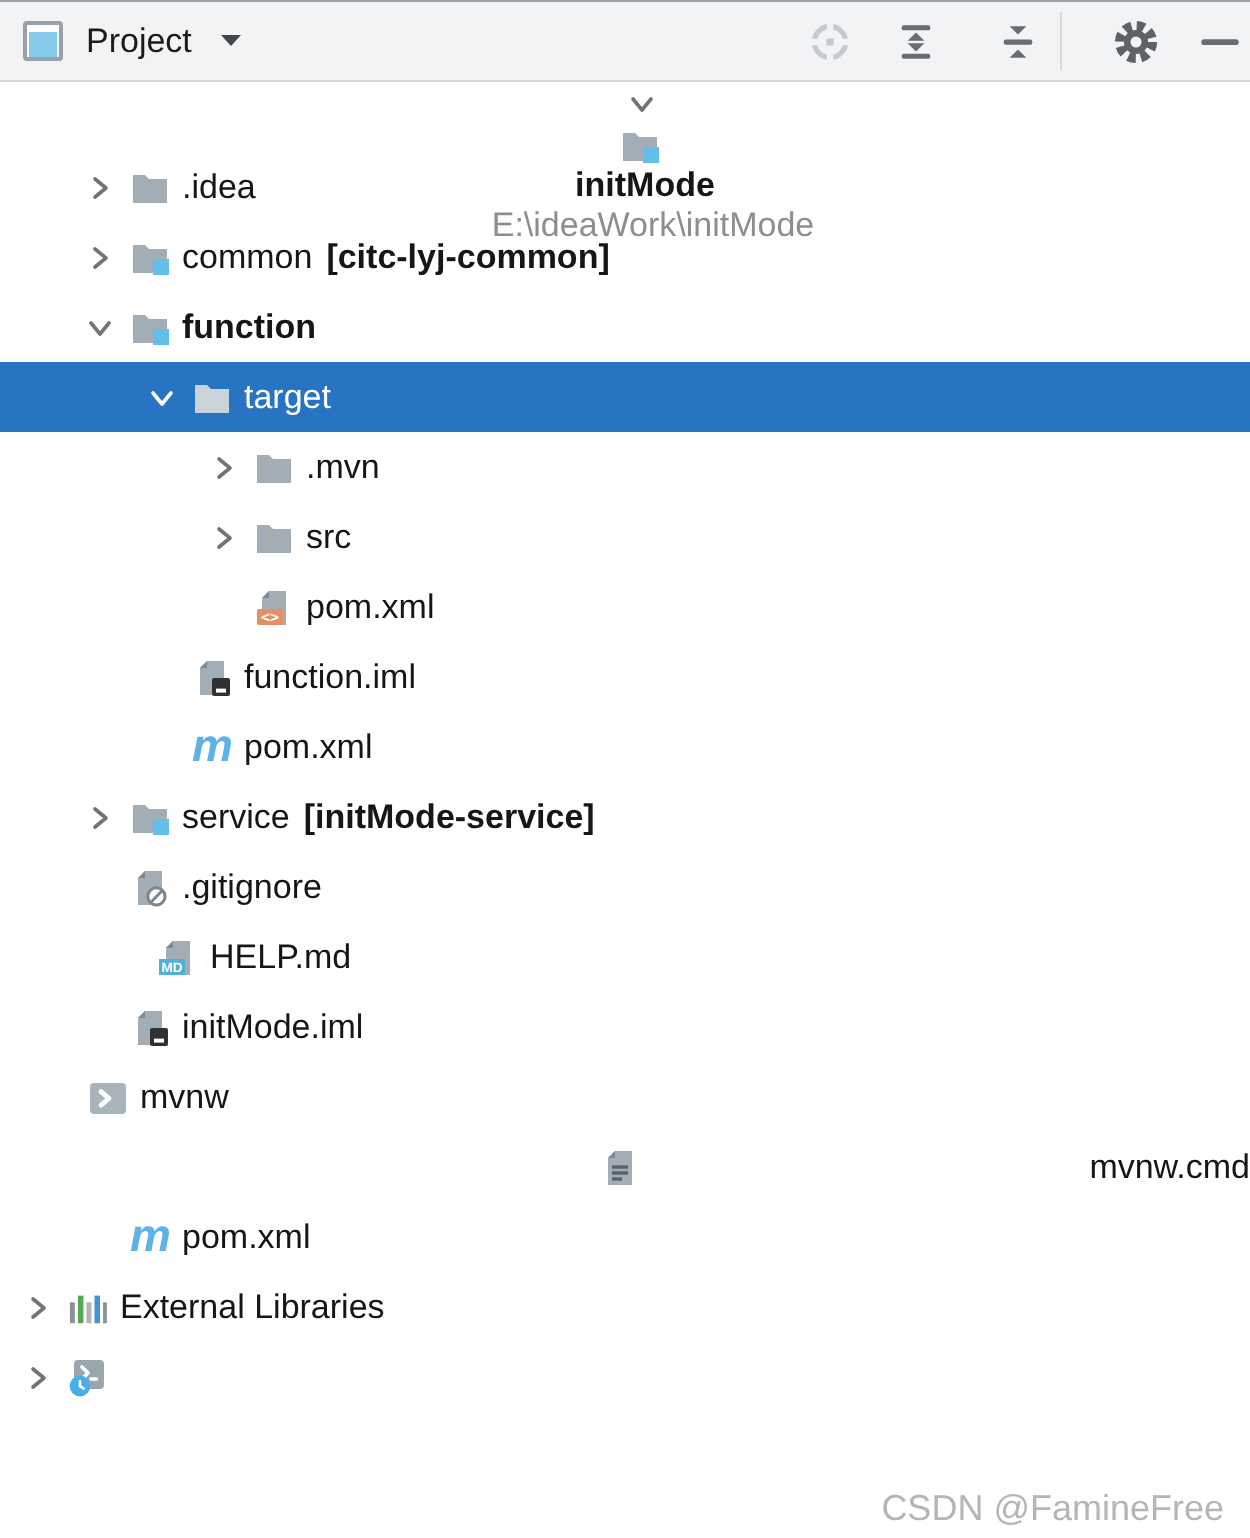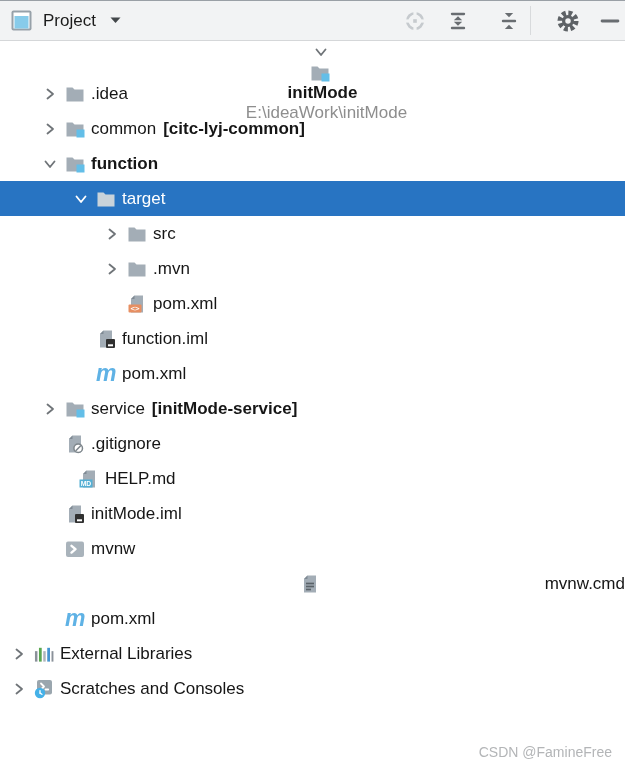--- a/index.html
+++ b/index.html
@@ -22,21 +22,21 @@
   .nodeicon{width:20px;height:20px;margin-right:6px;flex:none;display:flex;align-items:center;justify-content:center;color:#A3ADB6;}
   .lbl{}
   .b{font-weight:700;}
   .suffix{font-weight:700;margin-left:7px;}
   .path{color:#8E8E8E;margin-left:8px;}
   .row.selected{background:#2874C2;}
   .row.selected .lbl,.row.selected .suffix,.row.selected .path{color:#fff;}
   .row.selected .nodeicon{color:#C9D3DA;}
   .row.selected .chev svg *{stroke:#fff;}
   
-  .watermark{position:absolute;right:13px;top:743px;font-size:14px;color:#B3B5B7;}
+  .watermark{position:absolute;right:13px;top:743px;font-size:18px;color:#B3B5B7;}
 </style>
 </head>
 <body>
 
 <div class="app">
 
   <div class="toolbar">
     <div class="tw-left">
       <span class="tw-icon">
           <svg width="21" height="21" viewBox="0 0 21 21">
@@ -122,26 +122,26 @@
           </svg></span><span class="lbl b">function</span></div>
       <div class="row selected" style="padding-left: 70px;"><span class="chev"><svg width="14" height="14" viewBox="0 0 14 14">
             <polyline points="2.5,4.5 7,10 11.5,4.5" fill="none" stroke="#6F7478" stroke-width="1.8" stroke-linecap="round" stroke-linejoin="round"></polyline>
           </svg></span><span class="nodeicon"><svg width="20" height="20" viewBox="0 0 20 20">
             <path fill="currentColor" d="M1.5 3.5h6l2 2h9v12h-17z"></path>
           </svg></span><span class="lbl">target</span></div>
       <div class="row" style="padding-left: 101px;"><span class="chev"><svg width="14" height="14" viewBox="0 0 14 14">
             <polyline points="4.5,2.5 10,7 4.5,11.5" fill="none" stroke="#6F7478" stroke-width="1.8" stroke-linecap="round" stroke-linejoin="round"></polyline>
           </svg></span><span class="nodeicon"><svg width="20" height="20" viewBox="0 0 20 20">
             <path fill="currentColor" d="M1.5 3.5h6l2 2h9v12h-17z"></path>
+          </svg></span><span class="lbl">.mvn</span></div>
+      <div class="row" style="padding-left: 101px;"><span class="chev"><svg width="14" height="14" viewBox="0 0 14 14">
+            <polyline points="4.5,2.5 10,7 4.5,11.5" fill="none" stroke="#6F7478" stroke-width="1.8" stroke-linecap="round" stroke-linejoin="round"></polyline>
+          </svg></span><span class="nodeicon"><svg width="20" height="20" viewBox="0 0 20 20">
+            <path fill="currentColor" d="M1.5 3.5h6l2 2h9v12h-17z"></path>
           </svg></span><span class="lbl">src</span></div>
-      <div class="row" style="padding-left: 101px;"><span class="chev"><svg width="14" height="14" viewBox="0 0 14 14">
-            <polyline points="4.5,2.5 10,7 4.5,11.5" fill="none" stroke="#6F7478" stroke-width="1.8" stroke-linecap="round" stroke-linejoin="round"></polyline>
-          </svg></span><span class="nodeicon"><svg width="20" height="20" viewBox="0 0 20 20">
-            <path fill="currentColor" d="M1.5 3.5h6l2 2h9v12h-17z"></path>
-          </svg></span><span class="lbl">.mvn</span></div>
       <div class="row" style="padding-left: 101px;"><span class="chev"></span><span class="nodeicon"><svg width="20" height="20" viewBox="0 0 20 20">
             <path fill="currentColor" d="M7.5 1.5H16v17H4V5z"></path>
             <path fill="#7F8993" d="M7.5 1.5V5H4z"></path>
             <rect x="1.5" y="10.5" width="13" height="8" rx="1" fill="#E78F62"></rect>
             <text x="8" y="16.9" font-size="7.5" font-weight="bold" fill="#fff" text-anchor="middle" font-family="DejaVu Sans Mono, monospace">&lt;&gt;</text>
           </svg></span><span class="lbl">pom.xml</span></div>
       <div class="row" style="padding-left: 70px;"><span class="chev"></span><span class="nodeicon"><svg width="20" height="20" viewBox="0 0 20 20">
             <path fill="currentColor" d="M7.5 1.5H16v17H4V5z"></path>
             <path fill="#7F8993" d="M7.5 1.5V5H4z"></path>
             <rect x="10" y="10" width="9" height="9" rx="1" fill="#303030"></rect>
@@ -167,21 +167,21 @@
             <path fill="#7F8993" d="M7.5 1.5V5H4z"></path>
             <rect x="0.5" y="10.5" width="13" height="8" fill="#54AFD4"></rect>
             <text x="7" y="16.8" font-size="6.8" font-weight="bold" fill="#fff" text-anchor="middle" font-family="Liberation Sans, sans-serif">MD</text>
           </svg></span><span class="lbl">HELP.md</span></div>
       <div class="row" style="padding-left: 39px;"><span class="chev"></span><span class="nodeicon"><svg width="20" height="20" viewBox="0 0 20 20">
             <path fill="currentColor" d="M7.5 1.5H16v17H4V5z"></path>
             <path fill="#7F8993" d="M7.5 1.5V5H4z"></path>
             <rect x="10" y="10" width="9" height="9" rx="1" fill="#303030"></rect>
             <rect x="12" y="15.3" width="5" height="2" fill="#fff"></rect>
           </svg></span><span class="lbl">initMode.iml</span></div>
-      <div class="row" style="padding-left: 39px; text-align: right;"><span class="chev"></span><span class="nodeicon"><svg width="20" height="20" viewBox="0 0 20 20">
+      <div class="row" style="padding-left: 18px; text-align: right;"><span class="chev"></span><span class="nodeicon"><svg width="20" height="20" viewBox="0 0 20 20">
             <rect x="1" y="2.5" width="18" height="15.5" rx="2" fill="#A9B3BB"></rect>
             <polyline points="6.5,6.8 10.5,10.2 6.5,13.6" fill="none" stroke="#fff" stroke-width="2.4" stroke-linecap="round" stroke-linejoin="round"></polyline>
           </svg></span><span class="lbl">mvnw</span></div>
       <div class="row" style="padding-left: 56px; justify-content: space-between;"><span class="chev"></span><span class="nodeicon"><svg width="20" height="20" viewBox="0 0 20 20">
             <path fill="currentColor" d="M7.5 1.5H16v17H4V5z"></path>
             <path fill="#7F8993" d="M7.5 1.5V5H4z"></path>
             <g stroke="#5A6268" stroke-width="1.7">
               <line x1="6" y1="9.5" x2="14" y2="9.5"></line>
               <line x1="6" y1="12.5" x2="14" y2="12.5"></line>
               <line x1="6" y1="15.5" x2="11" y2="15.5"></line>
@@ -203,17 +203,17 @@
             <polyline points="4.5,2.5 10,7 4.5,11.5" fill="none" stroke="#6F7478" stroke-width="1.8" stroke-linecap="round" stroke-linejoin="round"></polyline>
           </svg></span><span class="nodeicon"><svg width="20" height="20" viewBox="0 0 20 20">
             <rect x="3" y="1" width="15" height="14.5" rx="2" fill="#9AA6AE"></rect>
             <polyline points="7,4.5 10,7.5 7,10.5" fill="none" stroke="#fff" stroke-width="1.8" stroke-linecap="round" stroke-linejoin="round"></polyline>
             <line x1="11.5" y1="10.5" x2="14.2" y2="10.5" stroke="#fff" stroke-width="1.8" stroke-linecap="round"></line>
             <circle cx="6" cy="14" r="5.2" fill="#45B1E8"></circle>
             <g stroke="#fff" stroke-width="1.3" stroke-linecap="round">
               <line x1="6" y1="11.7" x2="6" y2="14.1"></line>
               <line x1="6" y1="14.1" x2="7.9" y2="15.3"></line>
             </g>
-          </svg></span><span class="lbl">Scratches and Consoles</span></div>
+          </svg></span></div>
     </div>
 
   <div class="watermark">CSDN @FamineFree</div>
 </div>
 
 </body></html>

